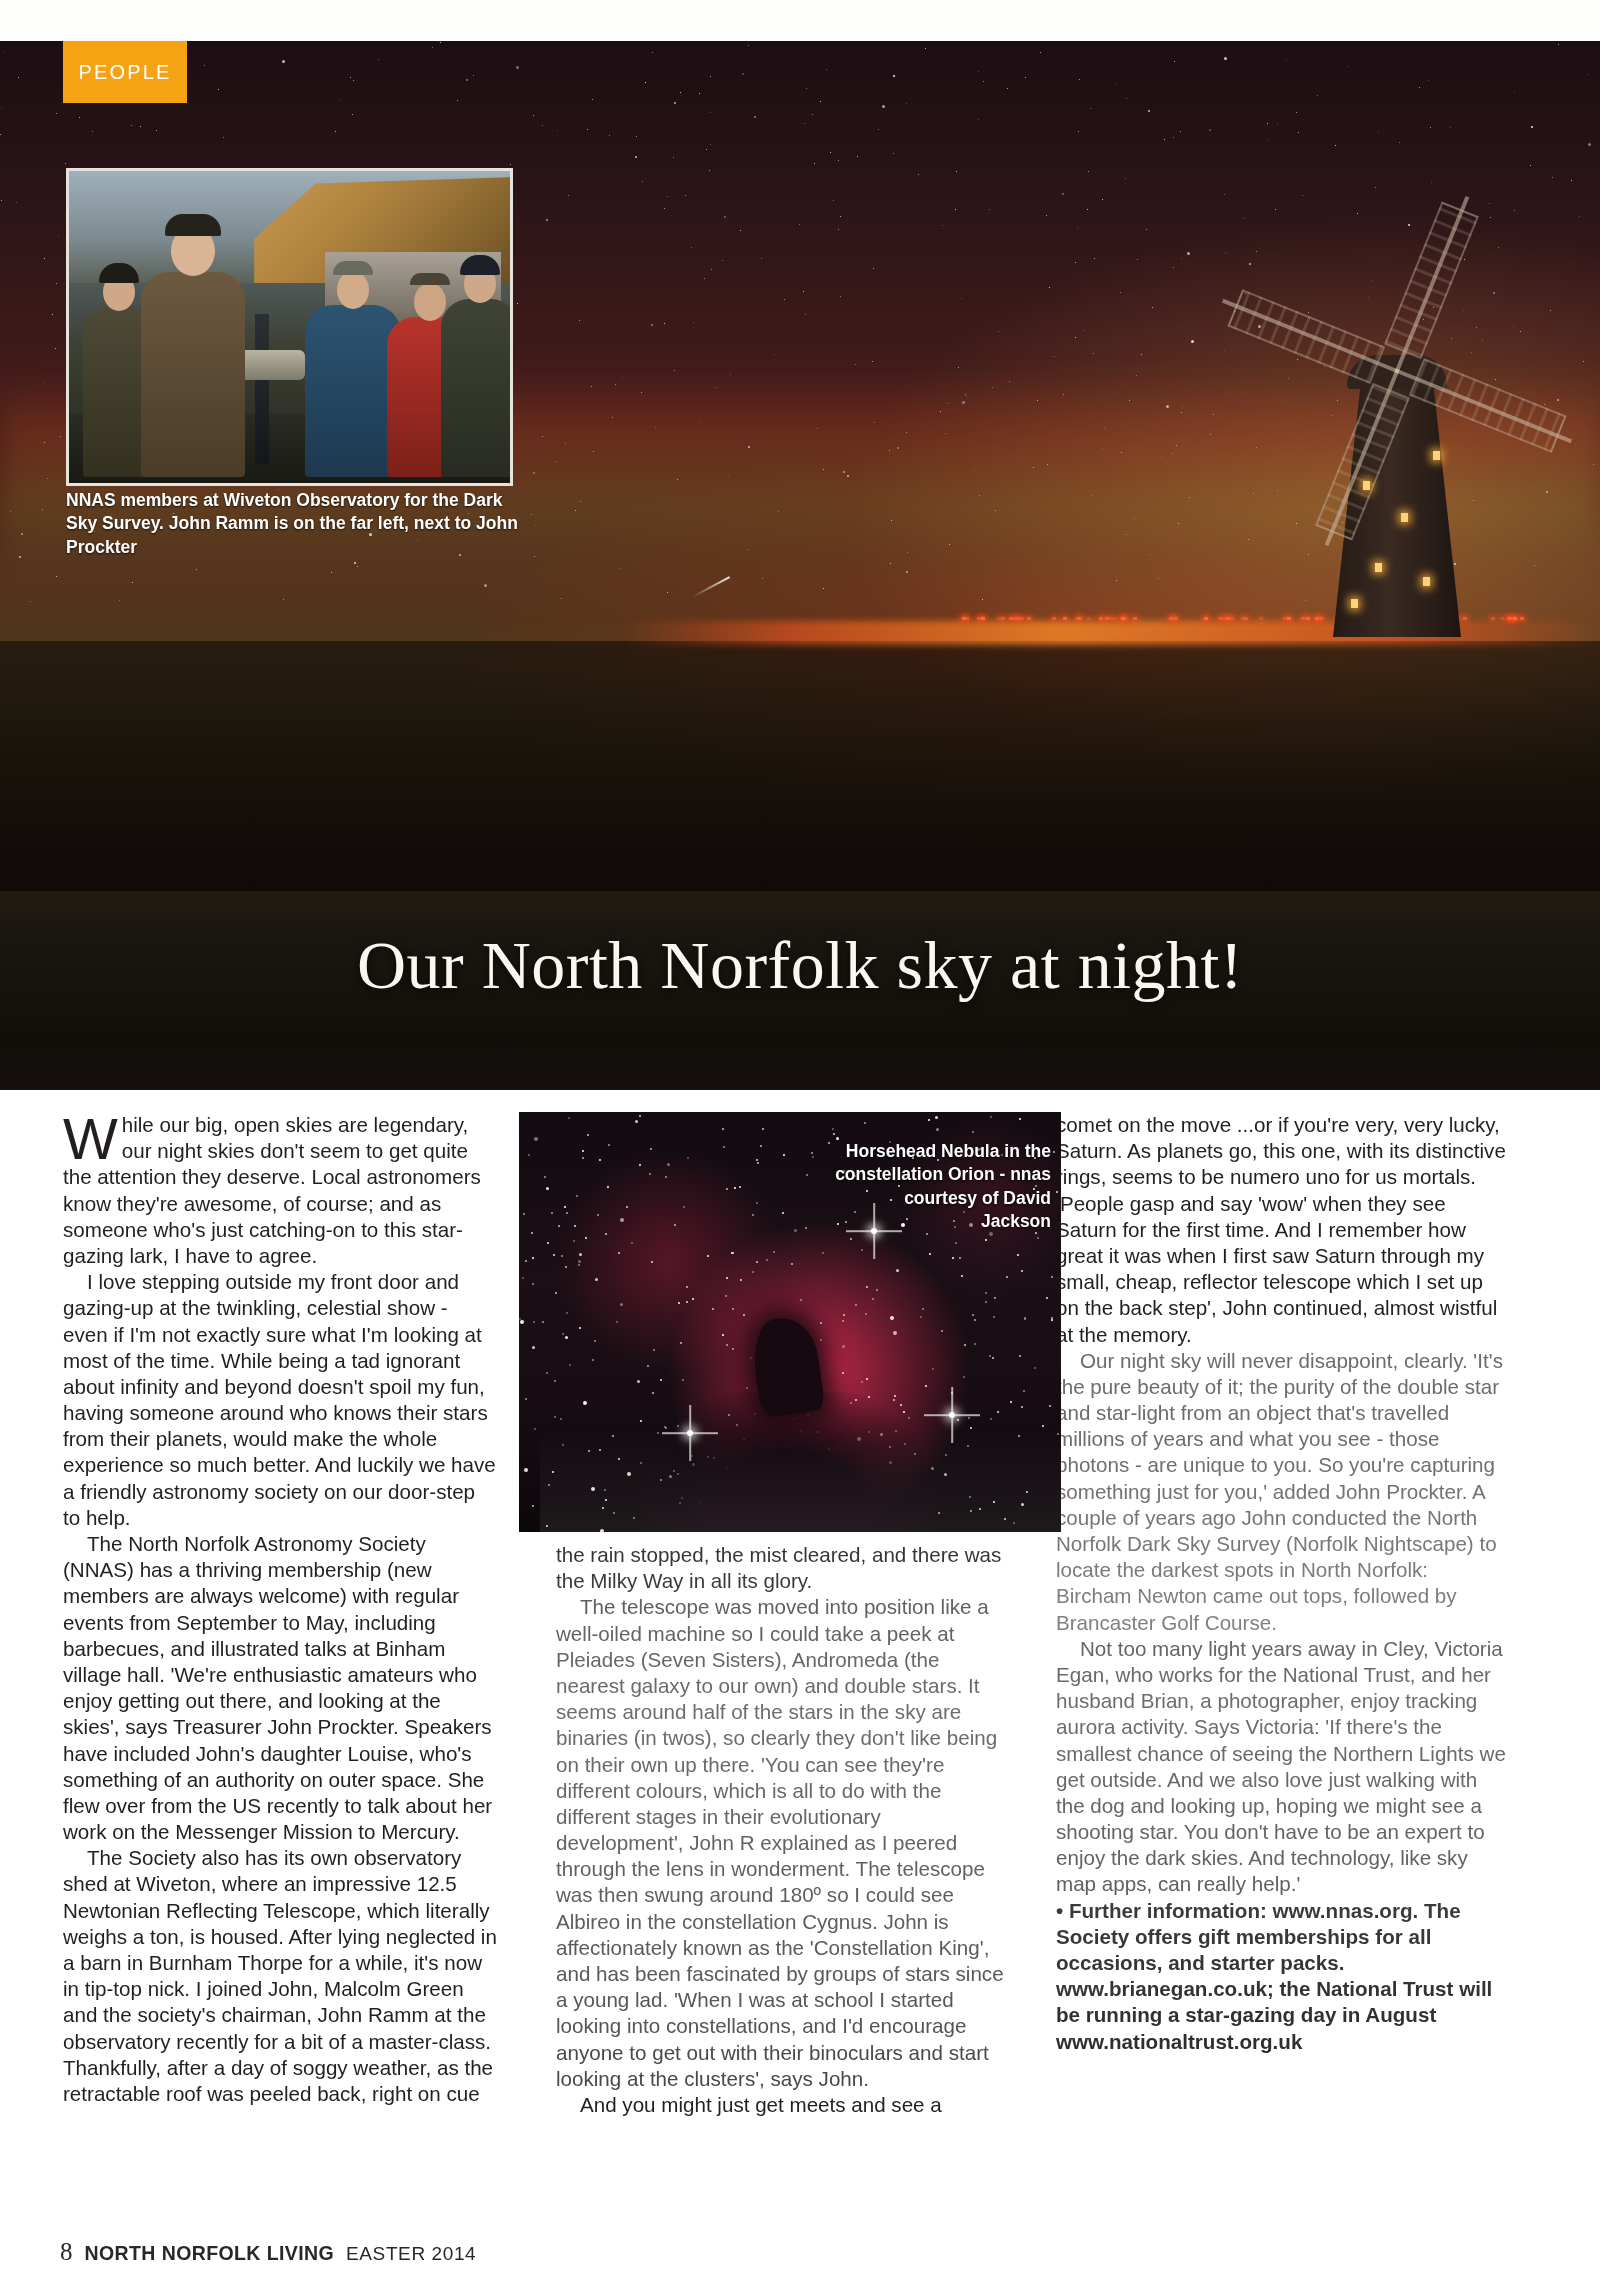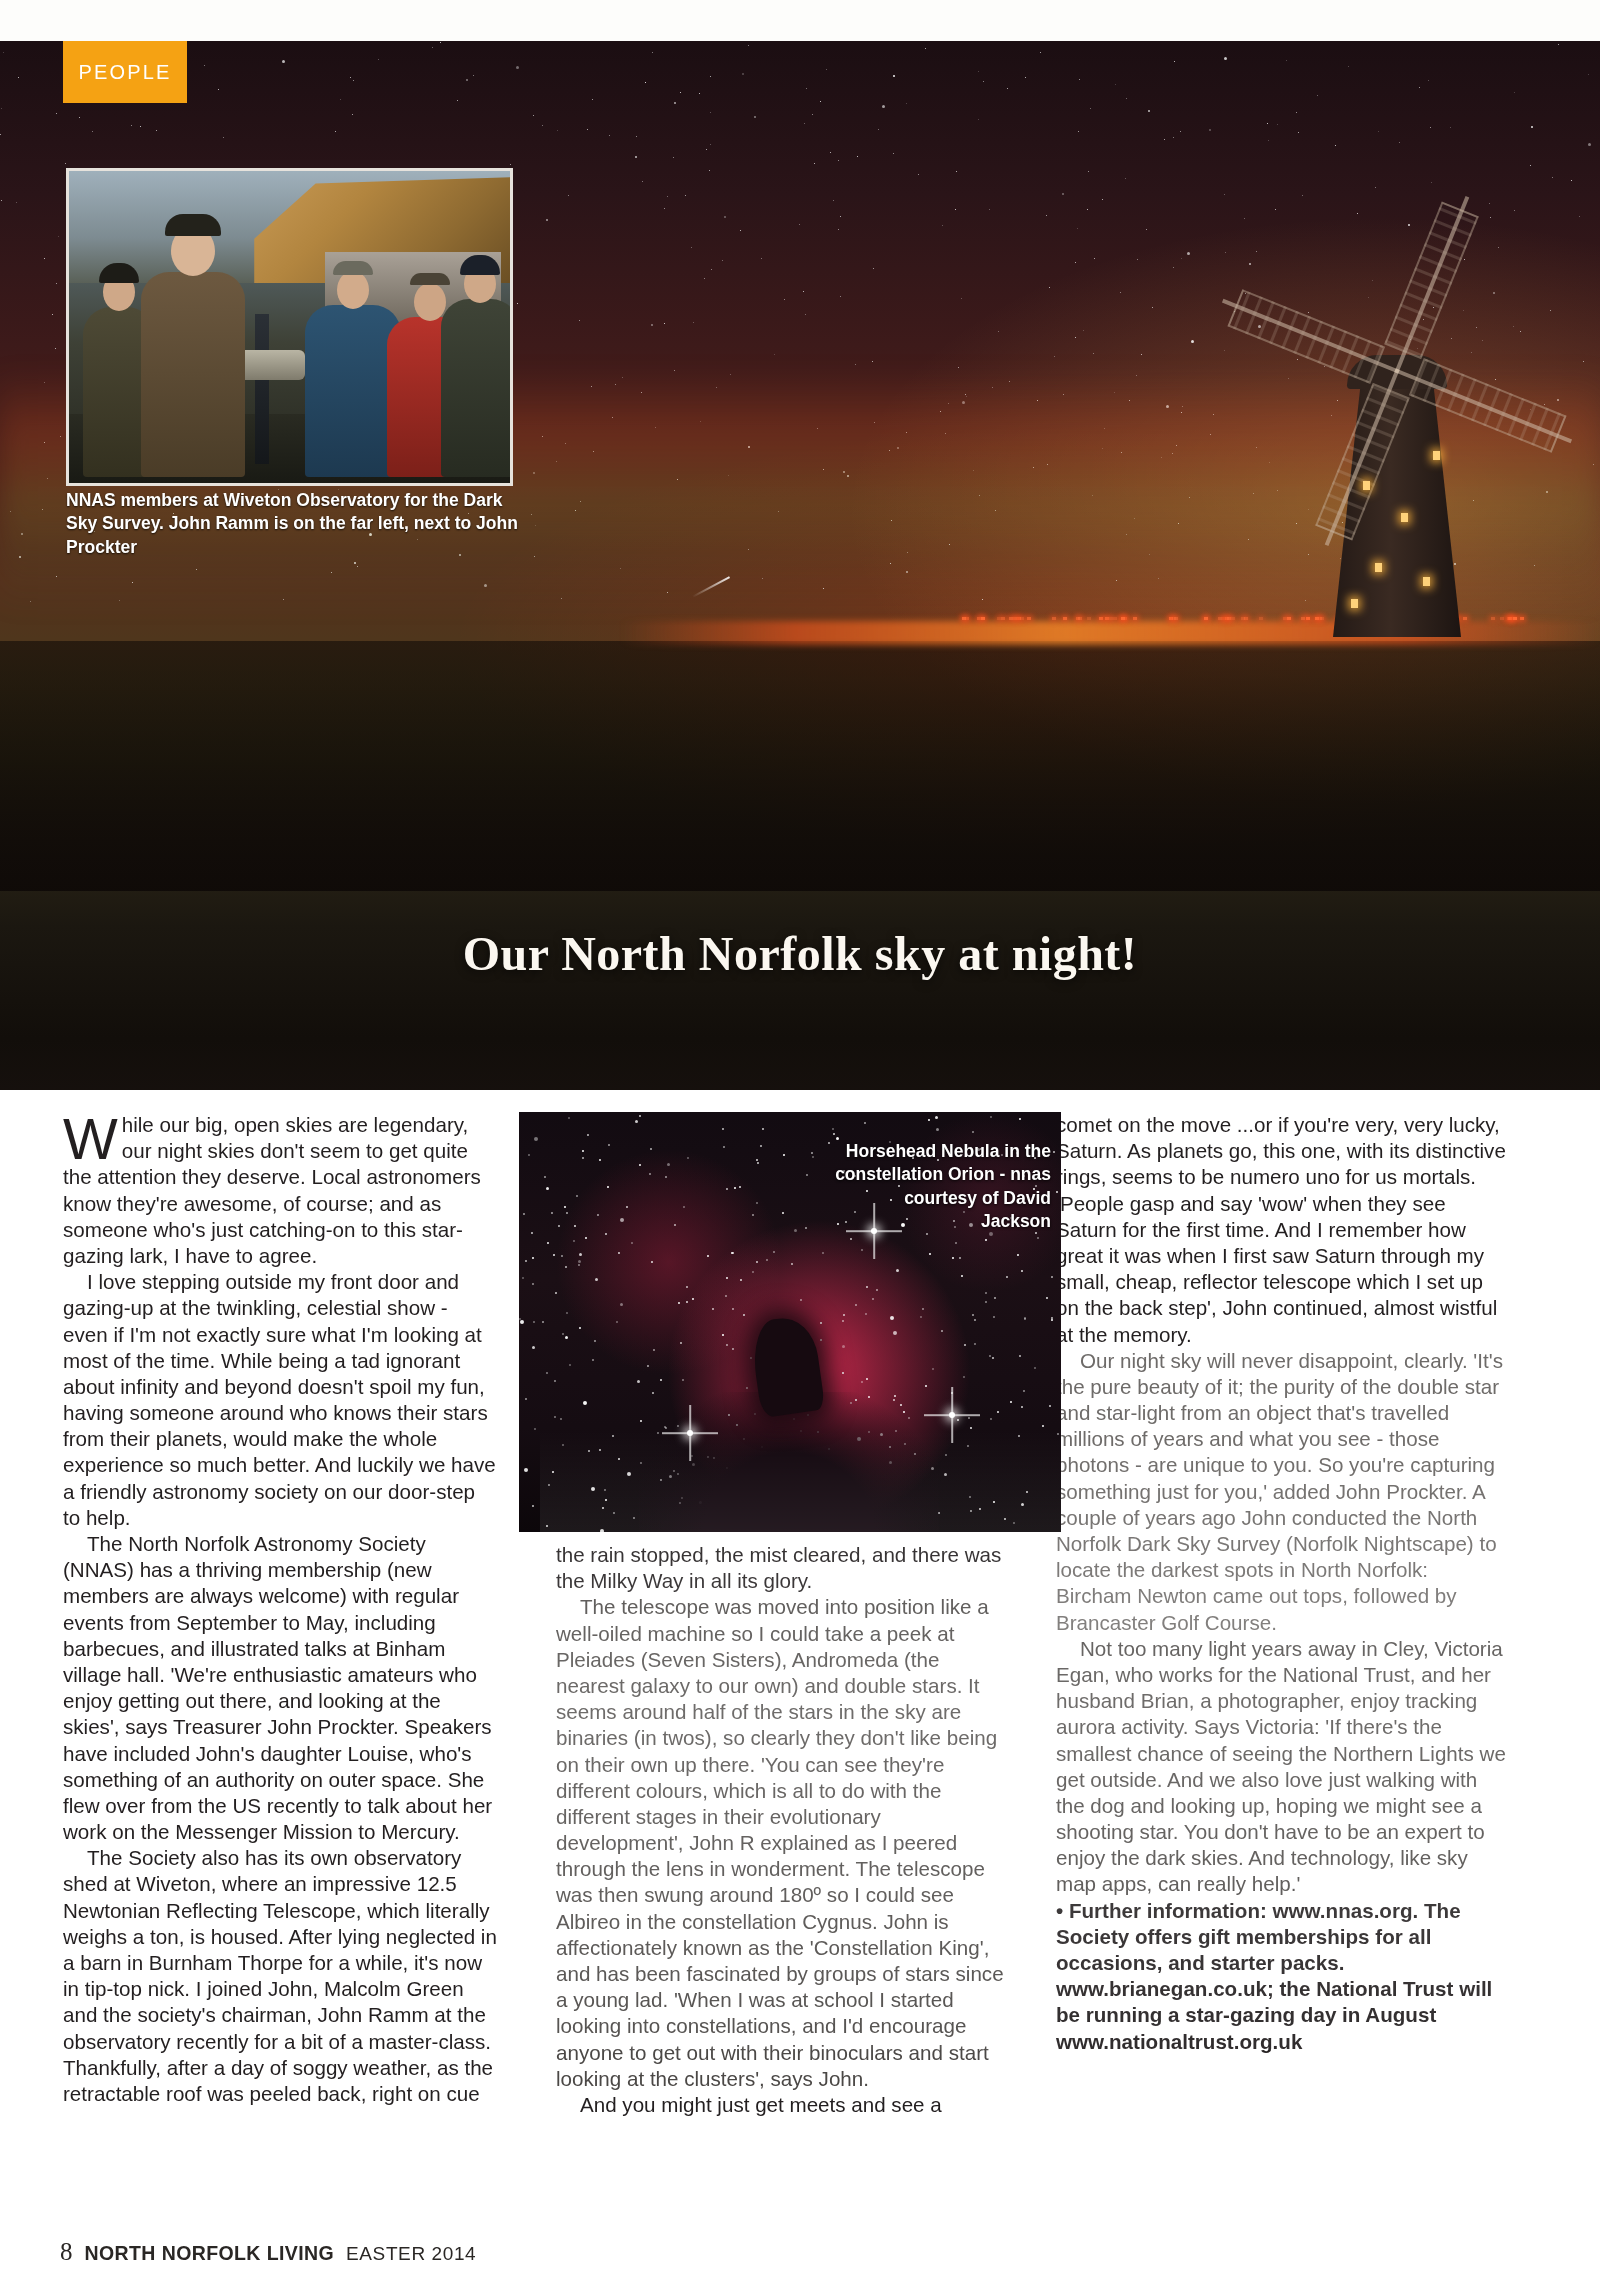--- a/index.html
+++ b/index.html
@@ -236,22 +236,22 @@
   }
 
   
   .headline {
     position: absolute;
     left: 0; top: 885px;
     width: 1600px;
     text-align: center;
     color: #fbf7f0;
     font-family: "Liberation Serif", serif;
-    font-size: 48px;
-    font-weight: 700;
+    font-size: 68px;
+    font-weight: 400;
     letter-spacing: 0.5px;
     text-shadow: 0 2px 10px rgba(0,0,0,.65);
   }
   .standfirst {
     position: absolute;
     left: 0; top: 1010px;
     width: 1600px;
     text-align: center;
     color: #f4efe6;
     font-size: 23px;

